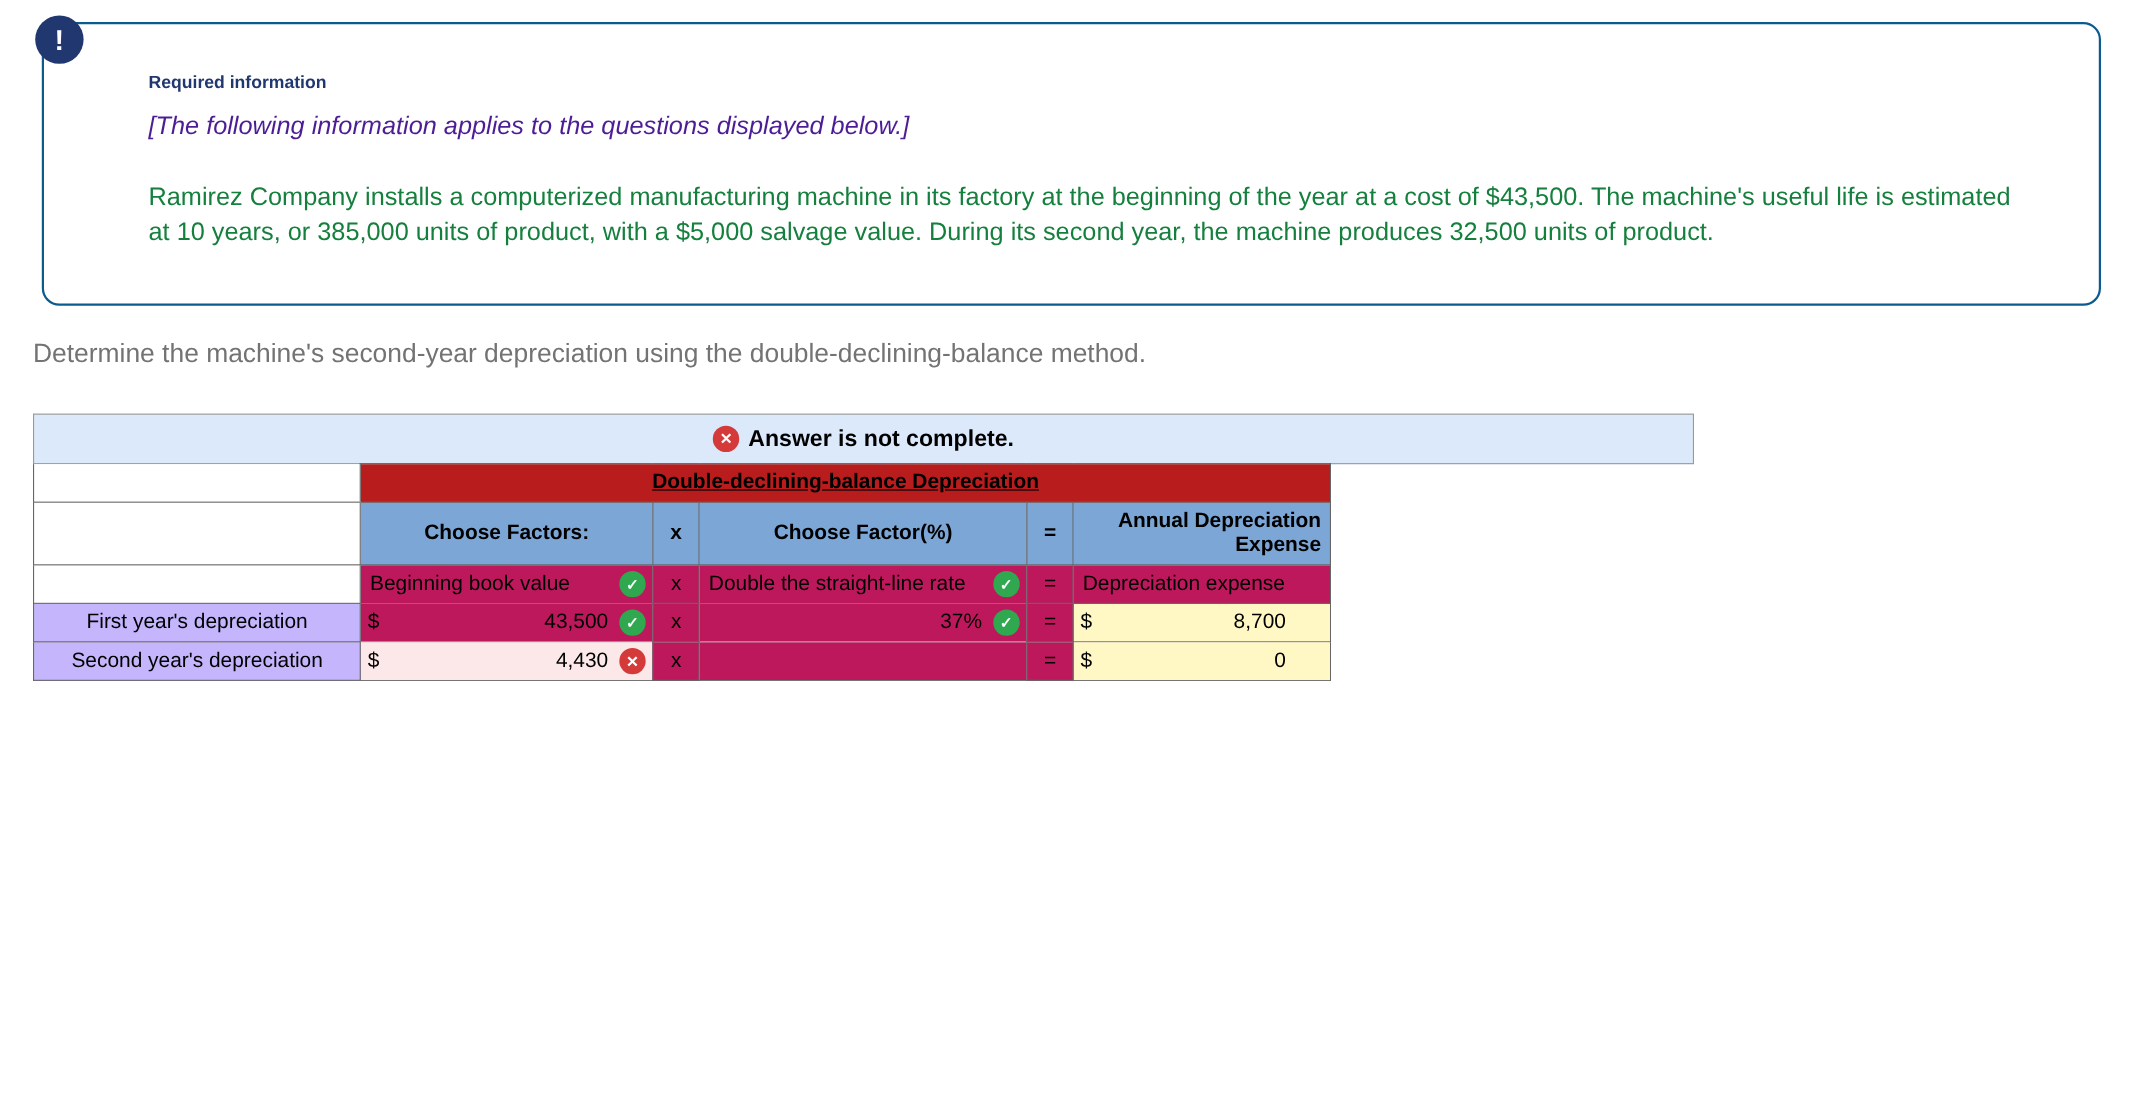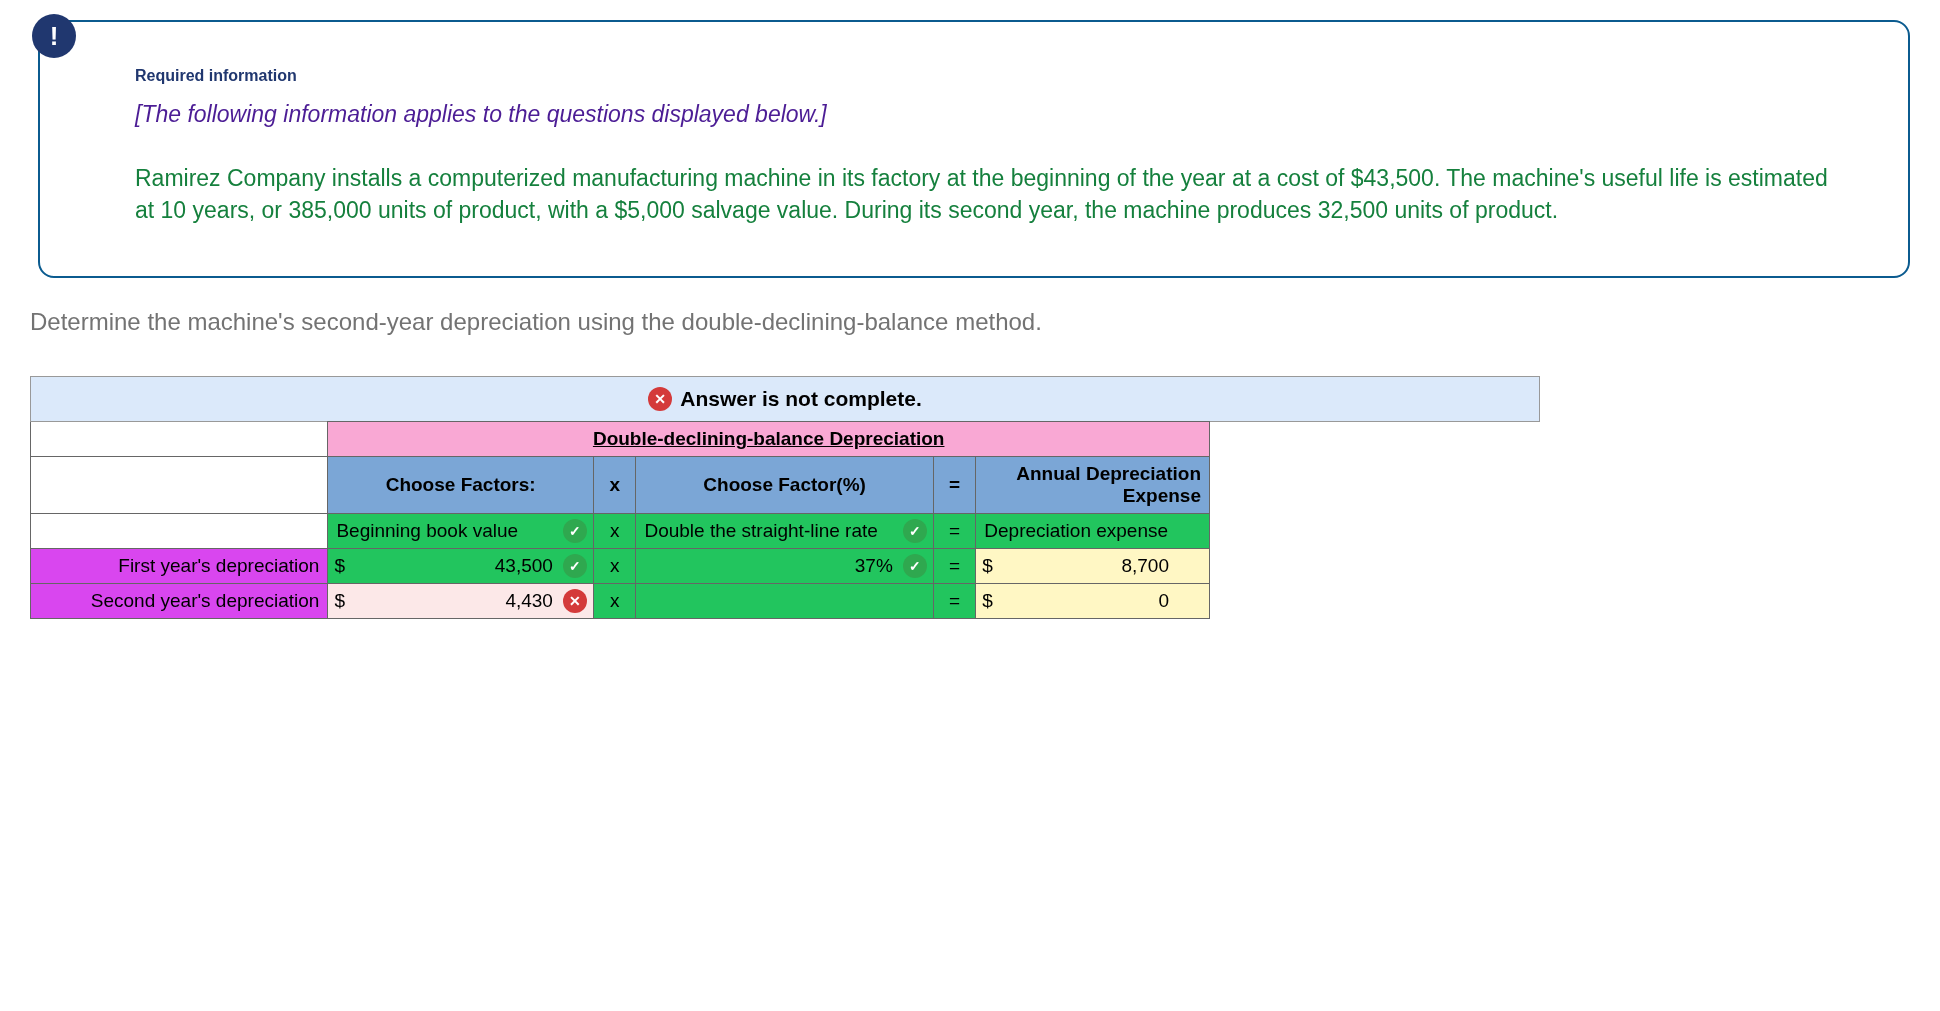--- a/index.html
+++ b/index.html
@@ -10,24 +10,24 @@
 .info-title { color: #20376f; font-weight: bold; font-size: 16px; margin-bottom: 16px; }
 .info-subtitle { font-style: italic; color: #4c1d95; font-size: 23px; margin-bottom: 34px; }
 .info-body { font-size: 23px; line-height: 1.4; color: #15803d; }
 
 .question-text { font-size: 24px; color: #737373; margin-bottom: 40px; margin-left: 0; }
 
 .answer-banner { background: #dbe9fa; border: 1px solid #999; padding: 10px 16px; text-align: center; font-weight: bold; font-size: 21px; color: #000; margin-bottom: 0; width: 1510px; display: flex; align-items: center; justify-content: center; gap: 8px; }
 
 .table-wrap { width: 1180px; border-collapse: collapse; margin-top: -1px; }
 .table-wrap td, .table-wrap th { border: 1px solid #666; padding: 6px 8px; font-size: 19px; vertical-align: middle; }
-.hdr-title { background: #f9a8d4; text-align: center; font-weight: bold; text-decoration: underline; font-size: 20px; padding: 10px; }
+.hdr-title { background: #b91c1c; text-align: center; font-weight: bold; text-decoration: underline; font-size: 20px; padding: 10px; }
 .hdr-blue { background: #7ba6d6; text-align: center; font-weight: bold; }
-.row-label { background: #d946ef; text-align: right; }
-.cell-white { background: #22c55e; }
+.row-label { background: #c4b5fd; text-align: center; }
+.cell-white { background: #be185d; }
 .cell-yellow { background: #fff7c4; }
 .cell-pink { background: #fce8e8; }
 .op { text-align: center; width: 40px; }
 .val-cell { position: relative; }
 .dollar { position: absolute; left: 6px; }
 .num-right { text-align: right; padding-right: 40px !important; position: relative; }
 .check, .cross { display: inline-flex; width: 24px; height: 24px; border-radius: 50%; align-items: center; justify-content: center; color: #fff; font-size: 14px; font-weight: bold; vertical-align: middle; margin-left: 4px; position: absolute; right: 6px; top: 50%; transform: translateY(-50%); }
 .check { background: #2fa84f; }
 .cross { background: #d43a3a; }
 .cross-inline { display: inline-flex; width: 24px; height: 24px; border-radius: 50%; align-items: center; justify-content: center; color: #fff; font-size: 14px; font-weight: bold; background: #d43a3a; }

